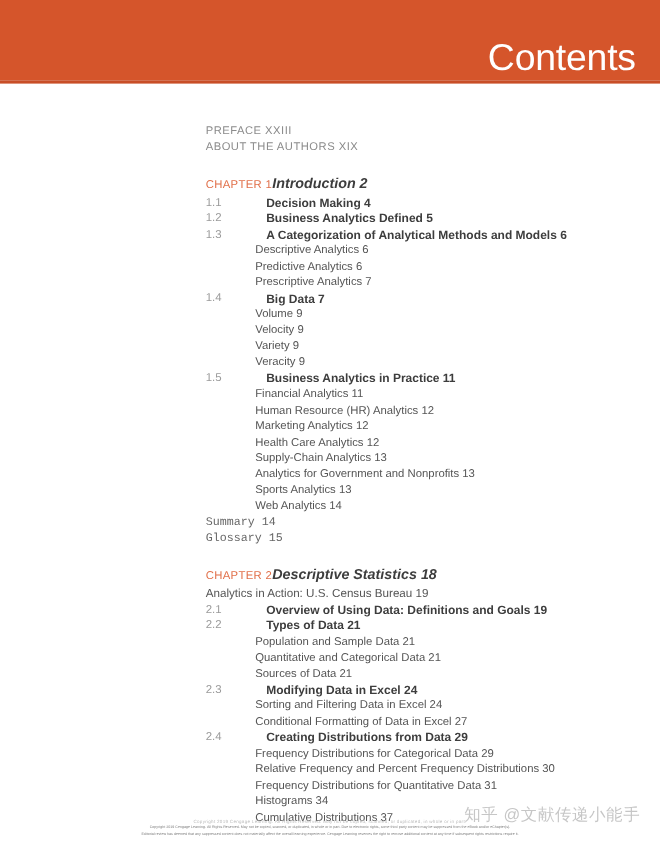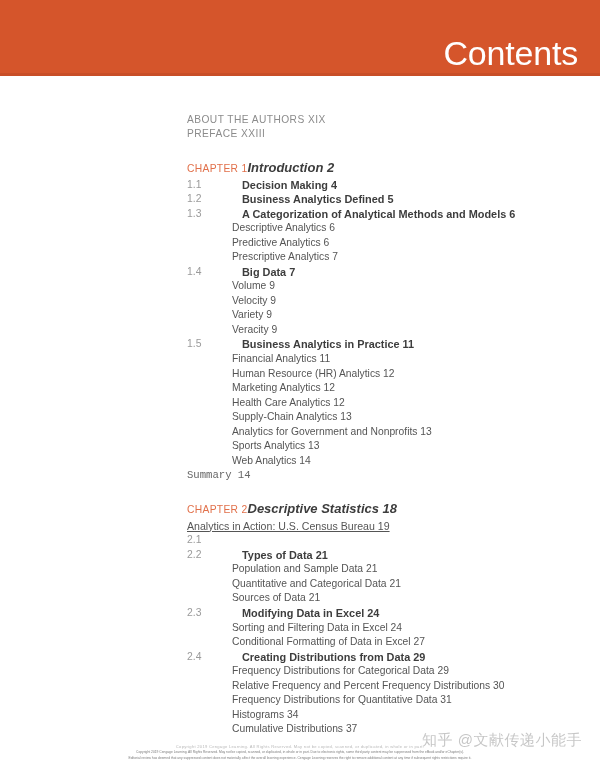--- a/index.html
+++ b/index.html
@@ -81,21 +81,20 @@
     font-weight: bold;
     color: #3d3d3d;
     font-style: italic;
   }
 
   .action-line {
     font-size: 10.6px;
     line-height: 14.6px;
     color: #555555;
     white-space: nowrap;
-    text-decoration: underline;
   }
 
   .section-row {
     display: flex;
     line-height: 14.6px;
     white-space: nowrap;
   }
   .section-num {
     width: 27px;
     flex: 0 0 27px;
@@ -159,22 +158,22 @@
   }
 </style>
 </head>
 <body>
 
 <div id="header-banner"></div>
 <div id="header-banner-underline"></div>
 <div id="page-title">Contents</div>
 
 <div id="toc">
+    <div class="front-line">PREFACE  XXIII</div>
     <div class="front-line">ABOUT THE AUTHORS  XIX</div>
-    <div class="front-line">PREFACE  XXIII</div>
     <div class="chapter-head"><span class="chapter-tag" style="color: rgb(225, 112, 74);">CHAPTER 1</span><span class="chapter-title">Introduction  2</span></div>
     <div class="section-row">
       <span class="section-num">1.1</span>
       <span class="section-title">Decision Making  4</span>
     </div>
     <div class="section-row">
       <span class="section-num">1.2</span>
       <span class="section-title">Business Analytics Defined  5</span>
     </div>
     <div class="section-row">
@@ -198,24 +197,26 @@
     </div>
     <div class="sub-row">Financial Analytics  11</div>
     <div class="sub-row">Human Resource (HR) Analytics  12</div>
     <div class="sub-row">Marketing Analytics  12</div>
     <div class="sub-row">Health Care Analytics  12</div>
     <div class="sub-row">Supply-Chain Analytics  13</div>
     <div class="sub-row">Analytics for Government and Nonprofits  13</div>
     <div class="sub-row">Sports Analytics  13</div>
     <div class="sub-row">Web Analytics  14</div>
     <div class="plain-row">Summary  14</div>
+    <div class="plain-row">Glossary  15</div>
     <div class="chapter-head"><span class="chapter-tag" style="color: rgb(225, 112, 74);">CHAPTER 2</span><span class="chapter-title">Descriptive Statistics  18</span></div>
     <div class="action-line">Analytics in Action: U.S. Census Bureau  19</div>
     <div class="section-row">
       <span class="section-num">2.1</span>
+      <span class="section-title">Overview of Using Data: Definitions and Goals  19</span>
     </div>
     <div class="section-row">
       <span class="section-num">2.2</span>
       <span class="section-title">Types of Data  21</span>
     </div>
     <div class="sub-row">Population and Sample Data  21</div>
     <div class="sub-row">Quantitative and Categorical Data  21</div>
     <div class="sub-row">Sources of Data  21</div>
     <div class="section-row">
       <span class="section-num">2.3</span>

